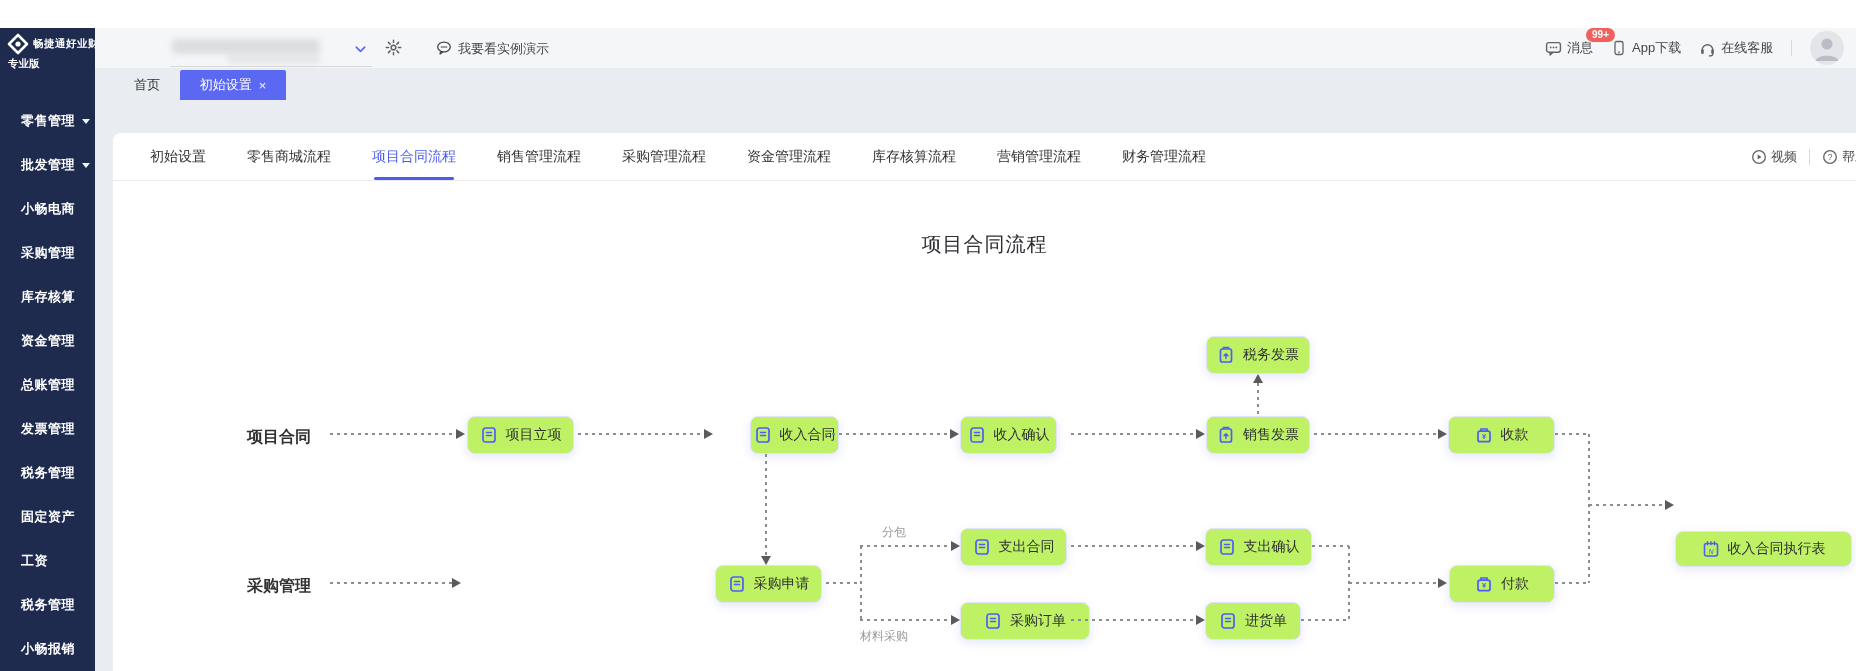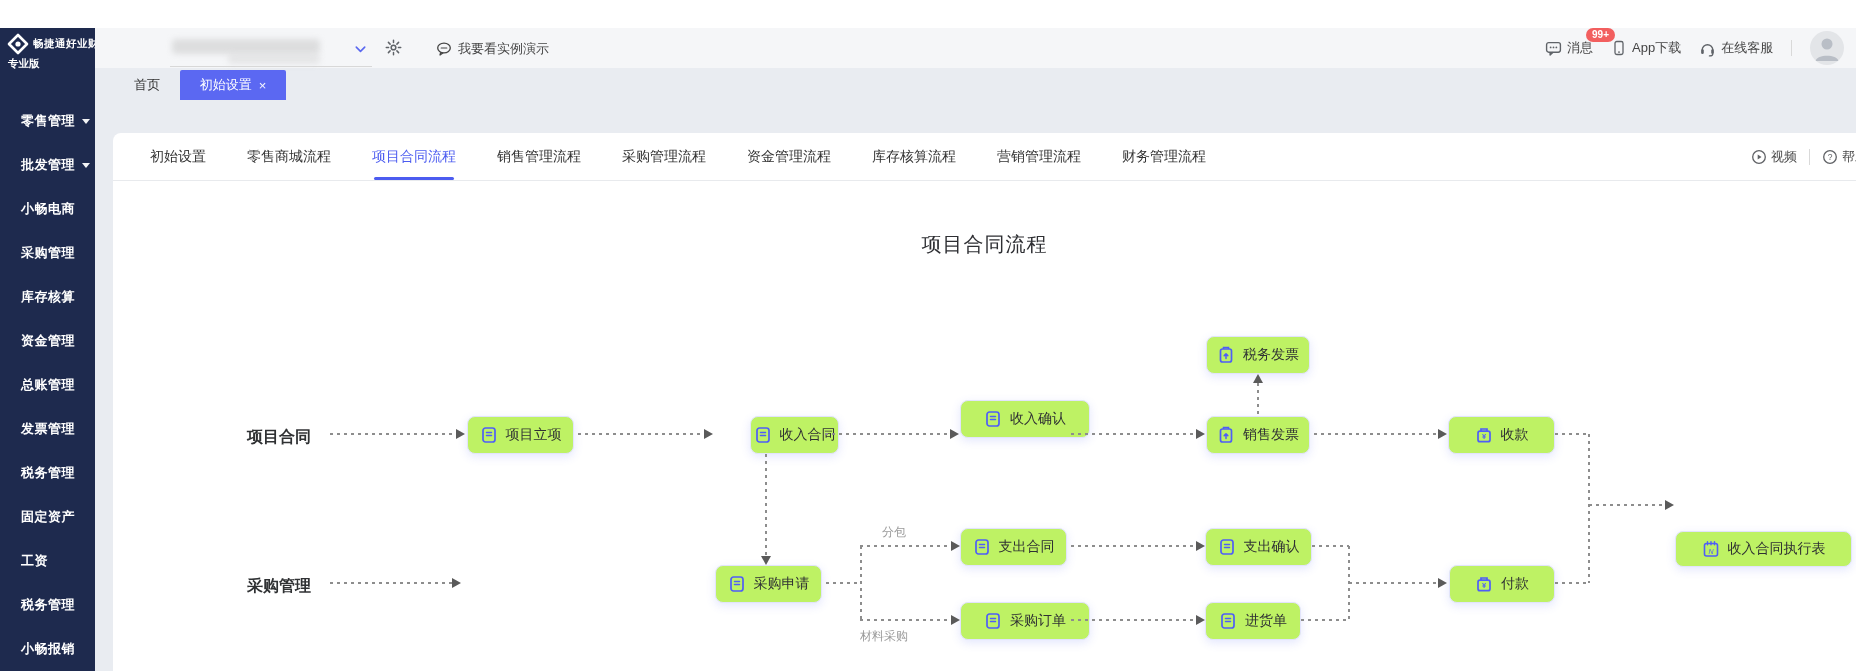--- a/index.html
+++ b/index.html
@@ -19,21 +19,21 @@
   .menu{margin-top:22px;}
   .menu-item{height:44px;display:flex;align-items:center;padding-left:21px;font-size:13px;font-weight:600;letter-spacing:.5px;cursor:pointer;}
   .caret{width:0;height:0;border-left:4px solid transparent;border-right:4px solid transparent;border-top:5px solid #fff;margin-left:7px;opacity:.95;}
 
   
   .company-select{position:absolute;left:170px;top:34px;width:202px;height:33px;border-bottom:1px solid #d8d8d8;cursor:pointer;}
   .blur1{position:absolute;left:2px;top:5px;width:148px;height:15px;background:#c9c9c9;opacity:.55;border-radius:4px;filter:blur(3px);}
   .blur2{position:absolute;left:58px;top:20px;width:92px;height:10px;background:#d5d5d5;opacity:.5;border-radius:4px;filter:blur(3px);}
   .chev{position:absolute;right:4px;top:8px;color:#5a68f0;}
   .gear-btn{position:absolute;left:385px;top:39px;color:#5f6368;cursor:pointer;}
-  .demo-link{position:absolute;left:436px;top:40px;display:flex;align-items:center;gap:6px;font-size:13px;color:#454545;cursor:pointer;}
+  .demo-link{position:absolute;left:436px;top:40px;display:flex;gap:6px;font-size:13px;color:#454545;cursor:pointer;}
   .hdr-right{position:absolute;left:1545px;top:28px;height:40px;display:flex;align-items:center;gap:18px;color:#454545;font-size:13px;}
   .hdr-item{display:flex;align-items:center;gap:5px;cursor:pointer;position:relative;white-space:nowrap;color:#454545;}
   .hdr-item svg{color:#5f6368;}
   .badge{position:absolute;top:-11px;right:-22px;background:#f25f5f;color:#fff;font-size:10px;font-weight:700;padding:1px 6px;border-radius:9px;line-height:12px;}
   .vdiv{width:1px;height:16px;background:#d9d9d9;}
   .avatar{width:34px;height:34px;border-radius:50%;background:#e3e5e8;overflow:hidden;flex:0 0 auto;cursor:pointer;}
 
   
   .wtab-home{position:absolute;left:118px;top:70px;width:58px;height:30px;display:flex;align-items:center;justify-content:center;font-size:13px;color:#333;cursor:pointer;}
   .wtab-active{position:absolute;left:180px;top:70px;width:106px;height:30px;background:#5b68f2;color:#fff;display:flex;align-items:center;justify-content:center;gap:7px;font-size:13px;border-radius:2px 2px 0 0;cursor:pointer;}
@@ -254,21 +254,21 @@
     </div>
   <div class="node" style="left:750px;top:416px;width:89px;">
       <span class="nicon">
         <svg width="18" height="18" viewBox="0 0 18 18">
           <rect x="3" y="2" width="12" height="14" rx="2.5" fill="none" stroke="currentColor" stroke-width="1.7"></rect>
           <path d="M6.5 6.5h5M6.5 9.5h5" stroke="currentColor" stroke-width="1.5" stroke-linecap="round"></path>
         </svg>
       </span>
       <span>收入合同</span>
     </div>
-  <div class="node" style="left:960px;top:400px;width:130px;">
+  <div class="node" style="left:960px;top:416px;width:97px;">
       <span class="nicon">
         <svg width="18" height="18" viewBox="0 0 18 18">
           <rect x="3" y="2" width="12" height="14" rx="2.5" fill="none" stroke="currentColor" stroke-width="1.7"></rect>
           <path d="M6.5 6.5h5M6.5 9.5h5" stroke="currentColor" stroke-width="1.5" stroke-linecap="round"></path>
         </svg>
       </span>
       <span>收入确认</span>
     </div>
   <div class="node" style="left:1206px;top:416px;width:104px;">
       <span class="nicon">

